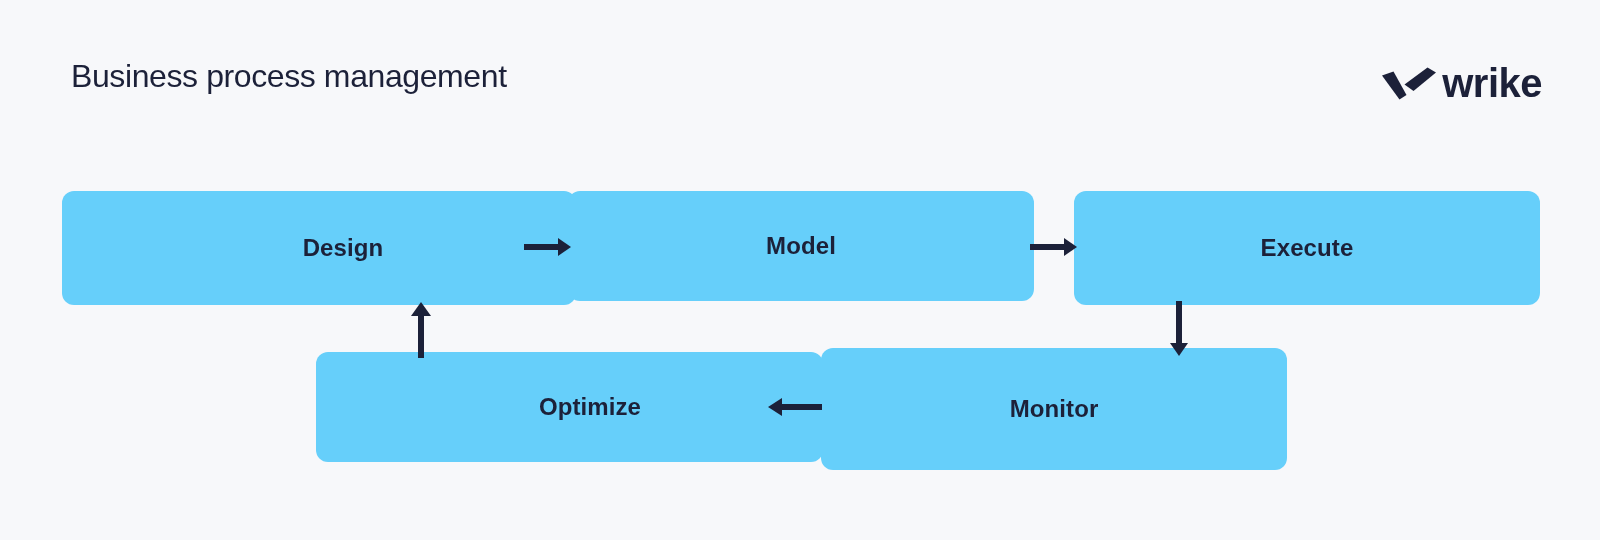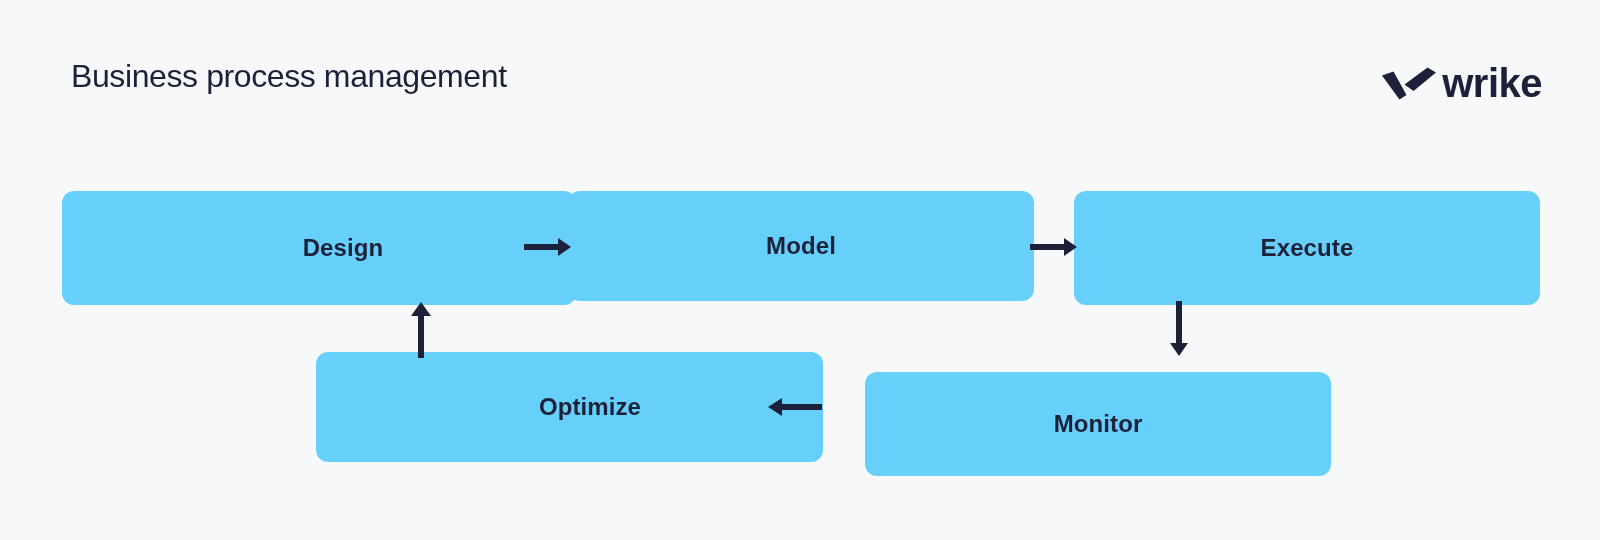--- a/index.html
+++ b/index.html
@@ -69,21 +69,21 @@
     font-weight: bold;
     color: #1c2139;
     letter-spacing: 0.1px;
     white-space: nowrap;
   }
 
   #box-design   { left: 62px;   top: 191px; width: 466px; height: 114px; padding-left: 48px; }
   #box-model    { left: 568px;  top: 191px; width: 466px; height: 110px; }
   #box-execute  { left: 1074px; top: 191px; width: 466px; height: 114px; }
   #box-optimize { left: 316px;  top: 352px; width: 466px; height: 110px; padding-left: 41px; }
-  #box-monitor  { left: 821px;  top: 372px; width: 466px; height: 104px; margin-left: 44px; }
+  #box-monitor  { left: 821px;  top: 348px; width: 466px; height: 122px; }
 
   
   .arrow {
     position: absolute;
   }
   .arrow svg { display: block; }
 
   #arrow-design-model  { left: 524px;  top: 232px;  width: 48px;  height: 30px; }
   #arrow-model-execute { left: 1030px; top: 232px;  width: 48px;  height: 30px; }
   #arrow-execute-monitor { left: 1164px; top: 301px; width: 30px; height: 56px; }

